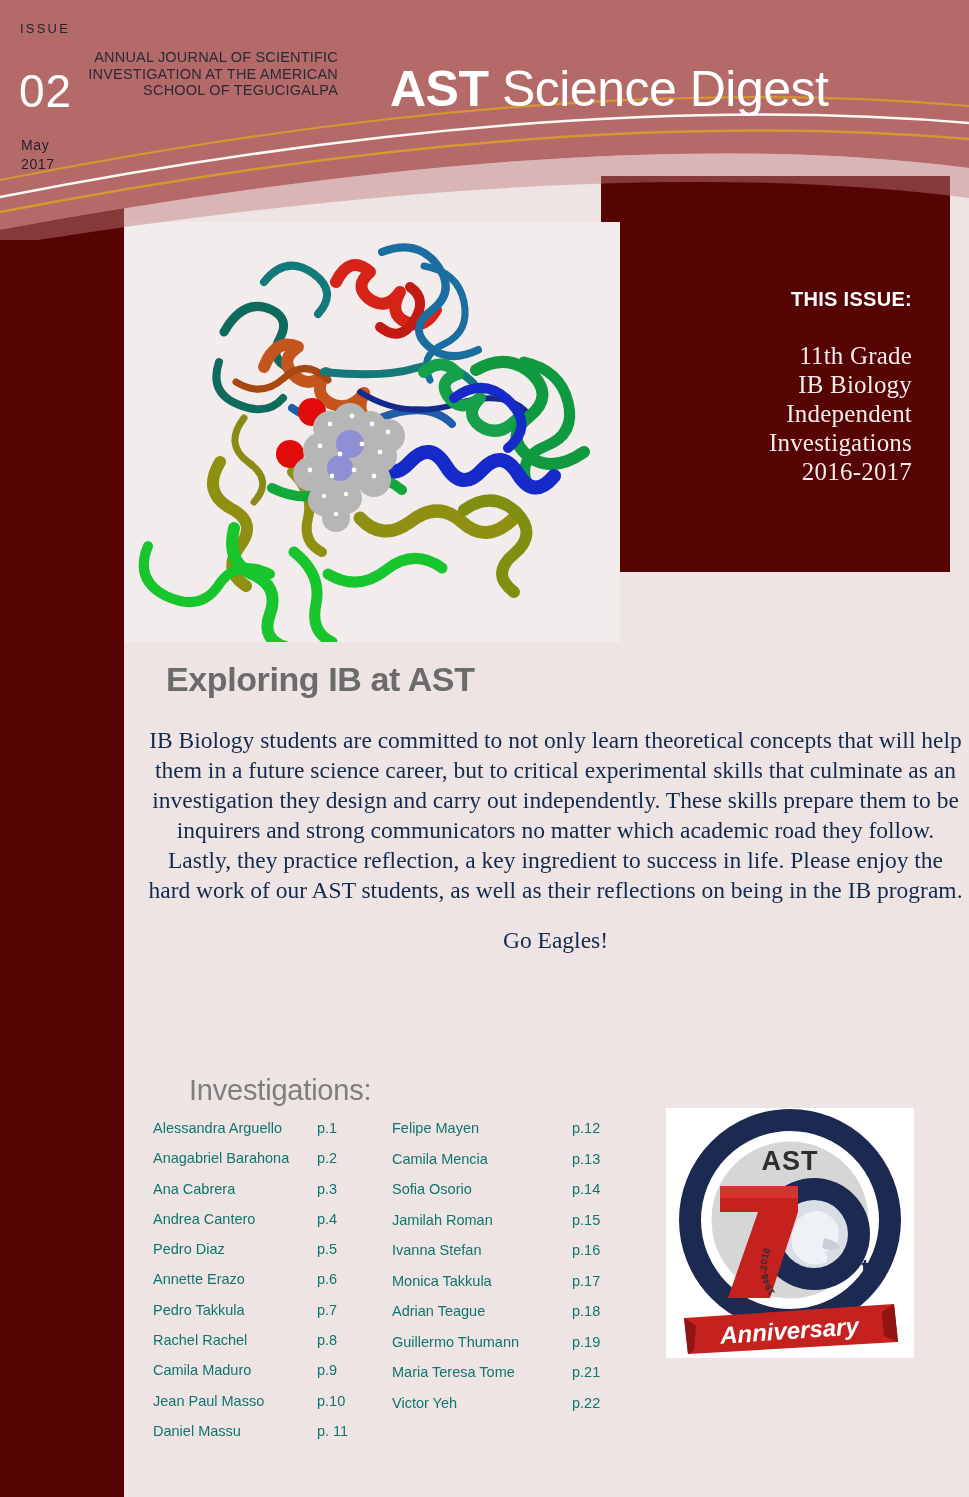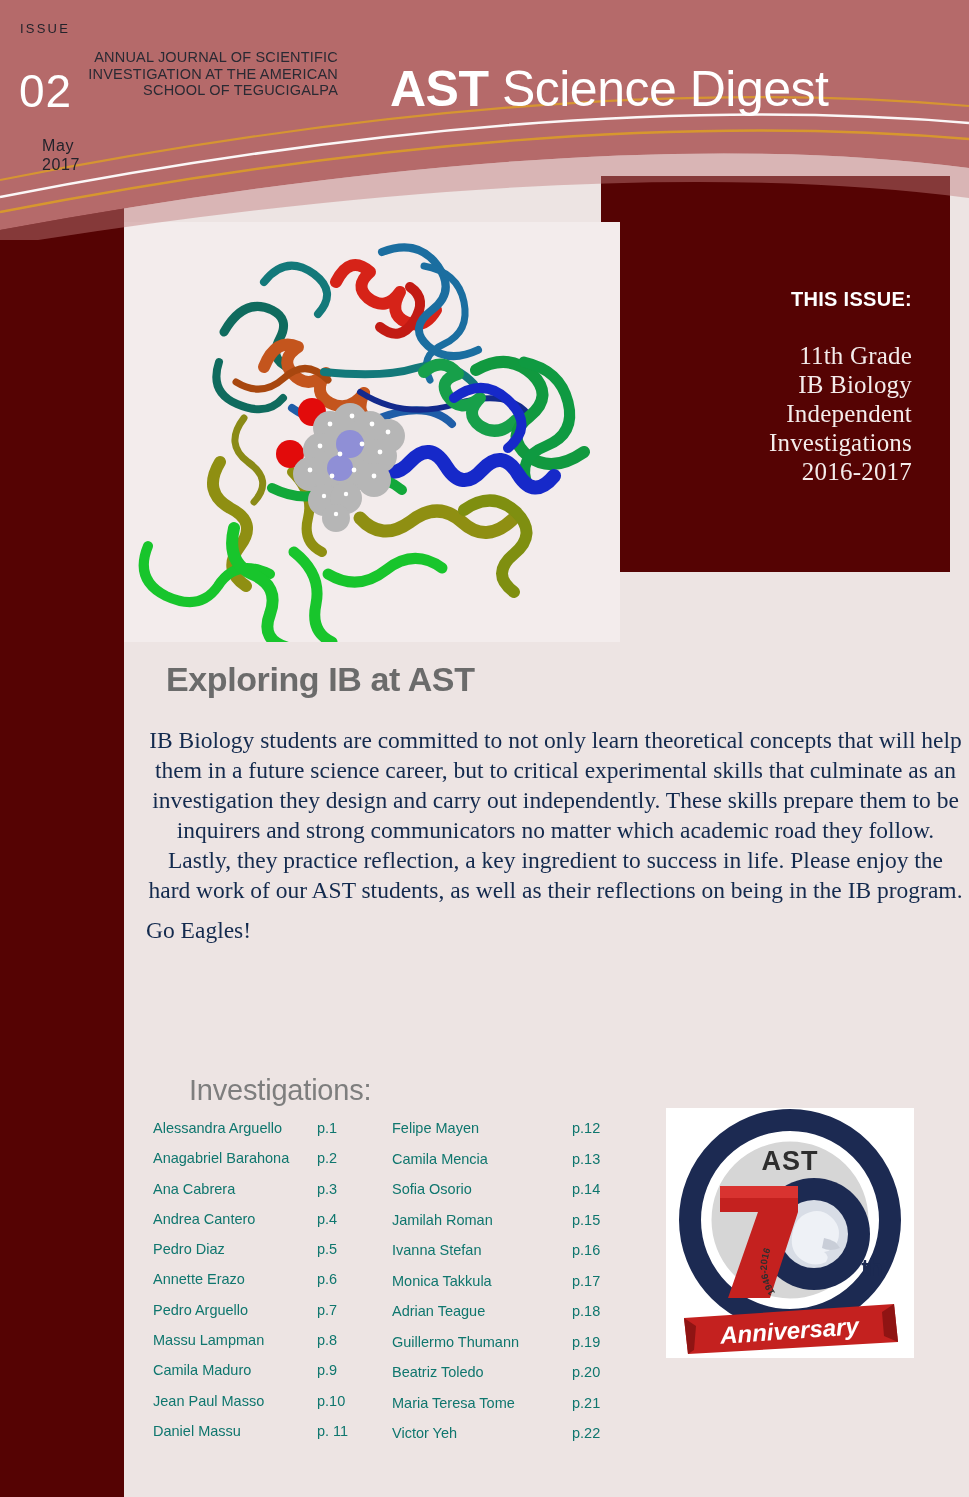--- a/index.html
+++ b/index.html
@@ -60,25 +60,24 @@
     left: 19px; top: 68px;
     font-size: 46px;
     line-height: 46px;
     color: #ffffff;
     font-weight: 400;
     letter-spacing: 1px;
   }
   .issue-date {
     position: absolute;
     left: 21px; top: 136px;
-    font-size: 16px;
+    font-size: 14px;
     line-height: 19px;
     color: #23232b;
     letter-spacing: 0.6px;
-    margin-left: 21px;
   }
   .journal-sub {
     position: absolute;
     left: 60px; top: 49px;
     width: 278px;
     text-align: right;
     font-size: 14.5px;
     line-height: 16.5px;
     color: #2a2a33;
     letter-spacing: 0.2px;
@@ -156,25 +155,26 @@
   .article-body {
     margin: 16px 4px 0 22px;
     font-family: "Liberation Serif", serif;
     font-size: 23.5px;
     line-height: 30px;
     color: #132a4e;
     text-align: center;
     font-weight: 400;
   }
   .article-closing {
-    margin: 10px 4px 0 22px;
+    margin: 20px 4px 0 22px;
     font-family: "Liberation Serif", serif;
     font-size: 23.5px;
     line-height: 30px;
     color: #132a4e;
+    text-align: center;
   }
 
   
   .inv-heading {
     position: absolute;
     left: 153px; top: 1074px;
     font-size: 29px;
     color: #7e7e7e;
     font-weight: 400;
     letter-spacing: -0.2px;
@@ -368,25 +368,25 @@
       </div>
       <div class="inv-row">
         <span class="nm">Pedro Diaz</span>
         <span class="pg">p.5</span>
       </div>
       <div class="inv-row">
         <span class="nm">Annette Erazo</span>
         <span class="pg">p.6</span>
       </div>
       <div class="inv-row">
-        <span class="nm">Pedro Arguello</span>
+        <span class="nm">Pedro Takkula</span>
         <span class="pg">p.7</span>
       </div>
       <div class="inv-row">
-        <span class="nm">Massu Lampman</span>
+        <span class="nm">Rachel Rachel</span>
         <span class="pg">p.8</span>
       </div>
       <div class="inv-row">
         <span class="nm">Camila Maduro</span>
         <span class="pg">p.9</span>
       </div>
       <div class="inv-row">
         <span class="nm">Jean Paul Masso</span>
         <span class="pg">p.10</span>
       </div>
@@ -420,24 +420,20 @@
         <span class="nm">Monica Takkula</span>
         <span class="pg">p.17</span>
       </div>
       <div class="inv-row">
         <span class="nm">Adrian Teague</span>
         <span class="pg">p.18</span>
       </div>
       <div class="inv-row">
         <span class="nm">Guillermo Thumann</span>
         <span class="pg">p.19</span>
-      </div>
-      <div class="inv-row">
-        <span class="nm">Beatriz Toledo</span>
-        <span class="pg">p.20</span>
       </div>
       <div class="inv-row">
         <span class="nm">Maria Teresa Tome</span>
         <span class="pg">p.21</span>
       </div>
       <div class="inv-row">
         <span class="nm">Victor Yeh</span>
         <span class="pg">p.22</span>
       </div>
     </div>

